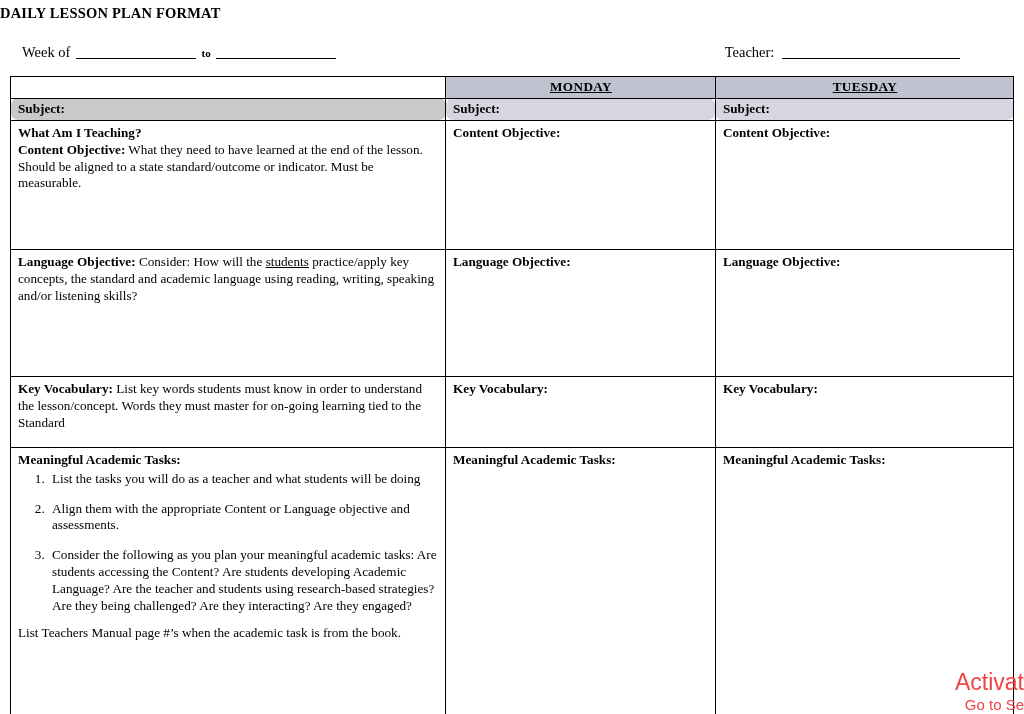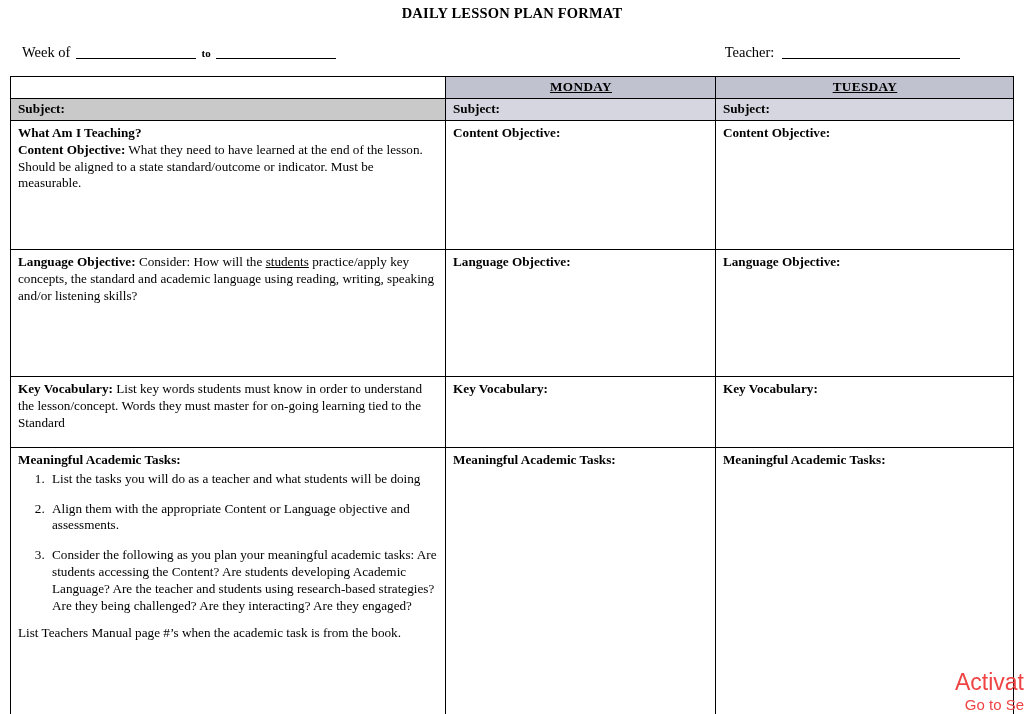--- a/index.html
+++ b/index.html
@@ -17,21 +17,21 @@
   }
   .page {
     position: relative;
     width: 1024px;
     height: 714px;
     box-sizing: border-box;
   }
 
   
   .doc-title {
-    text-align: center;
+    text-align: left;
     font-weight: bold;
     font-size: 14.5px;
     letter-spacing: 0.2px;
     margin-top: 5px;
     font-family: "Liberation Serif", serif;
   }
 
   .meta-row {
     position: relative;
     height: 34px;
@@ -119,20 +119,21 @@
     height: 16px;
     padding: 2px 6px !important;
   }
   .subjectcell {
     background: #c9c9c9;
     font-weight: bold;
     font-size: 13.2px;
     height: 13px;
     padding-top: 2px !important;
     padding-bottom: 2px !important;
+    border-radius: 7px;
   }
   .subjectcell.plain {
     background: #d5d6e0;
   }
 
   .rowlabel { font-weight: bold; }
   .celltext { font-weight: normal; }
 
   .r-obj { height: 120px; }
   .r-lang { height: 118px; }

